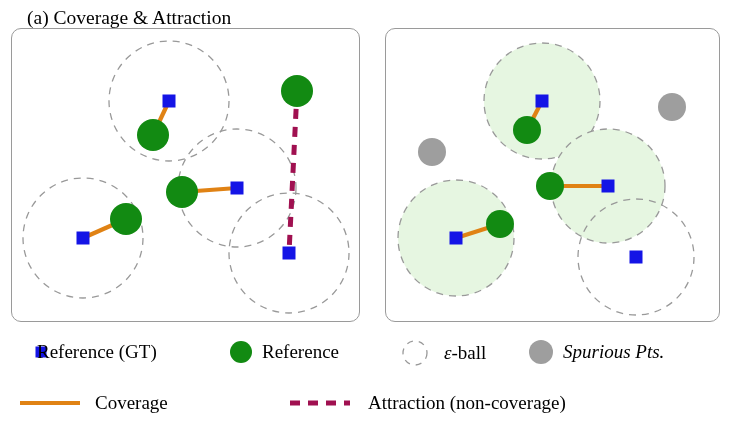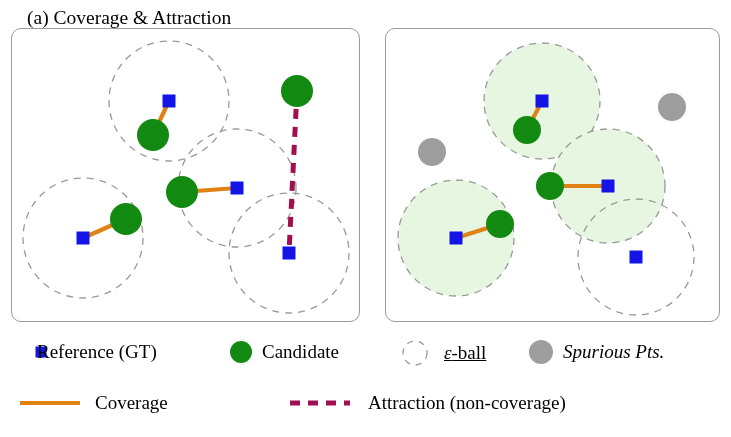--- a/index.html
+++ b/index.html
@@ -76,20 +76,20 @@
   <svg id="legend-marks" width="731" height="437">
       <rect x="35.5" y="346.5" width="11" height="11" fill="#1414e6"></rect>
       <circle cx="241" cy="352" r="11" fill="#128a12"></circle>
       <circle cx="415" cy="353" r="12" fill="none" stroke="#999999" stroke-width="1.3" stroke-dasharray="6 6"></circle>
       <circle cx="541" cy="352" r="12" fill="#9e9e9e"></circle>
       <line x1="20" y1="403" x2="80" y2="403" stroke="#e08214" stroke-width="4.2"></line>
       <line x1="290" y1="403" x2="350" y2="403" stroke="#a01050" stroke-width="5" stroke-dasharray="10 8"></line>
     </svg>
 
   <div class="legend-text" id="lg-ref" style="left: 37px; top: 342px;">Reference (GT)</div>
-  <div class="legend-text" id="lg-cand" style="left: 262px; top: 342px;">Candidate</div>
-  <div class="legend-text" id="lg-eps" style="left: 444px; top: 343px; text-decoration: underline;"><span class="eps">ε</span><span>-ball</span></div>
+  <div class="legend-text" id="lg-cand" style="left: 262px; top: 342px;">Reference</div>
+  <div class="legend-text" id="lg-eps" style="left: 444px; top: 343px;"><span class="eps">ε</span><span>-ball</span></div>
   <div class="legend-text" id="lg-spur" style="left: 563px; top: 342px; font-style: italic;">Spurious Pts.</div>
 
   <div class="legend-text" id="lg-att" style="left: 368px; top: 393px;">Attraction (non-coverage)</div>
   <div class="legend-text" id="lg-cov" style="left: 95px; top: 393px;">Coverage</div>
 
 </div>
 
 </body></html>

